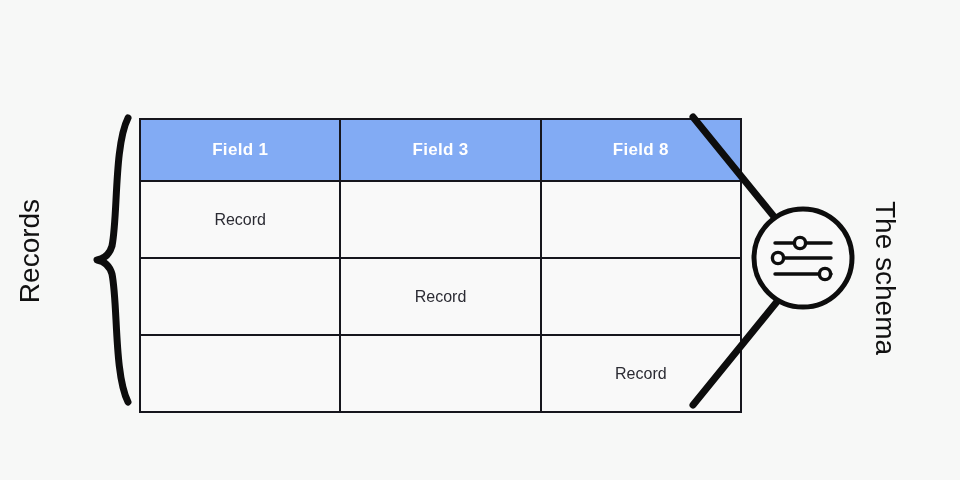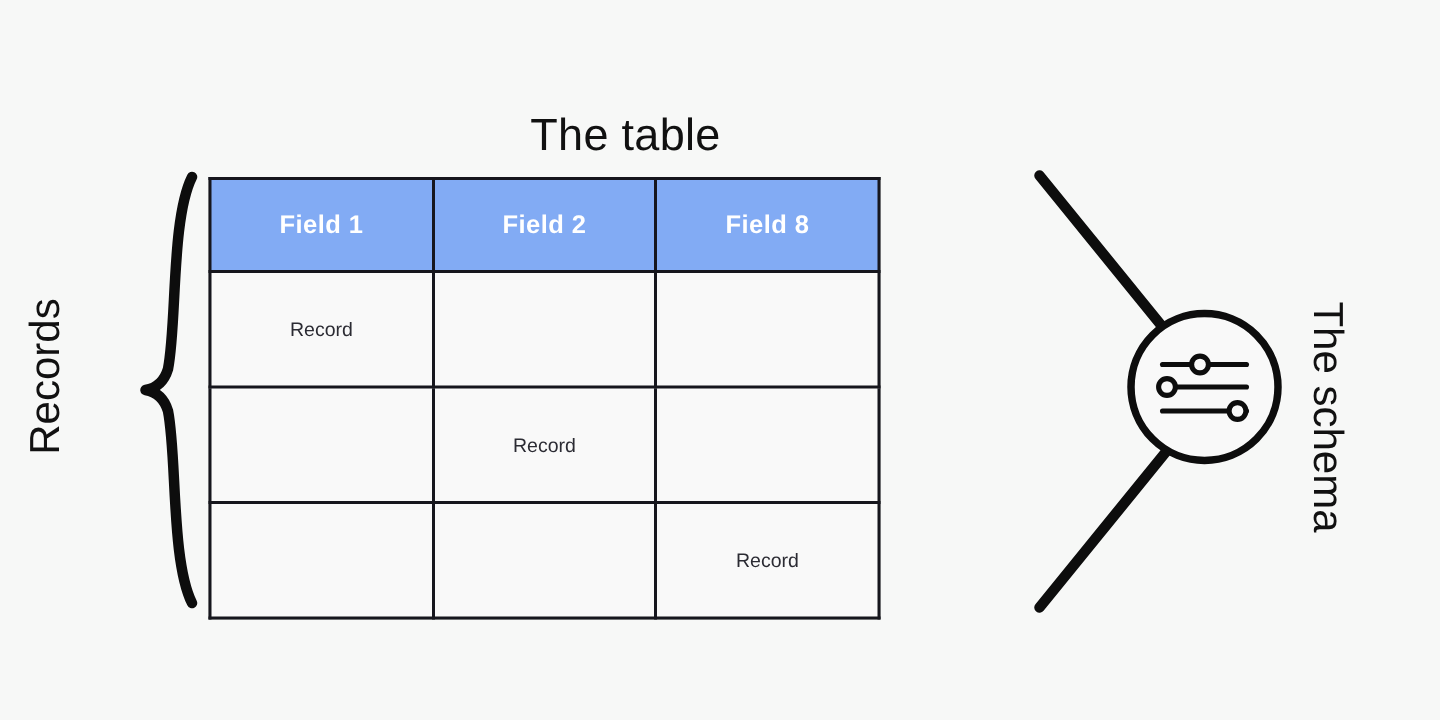--- a/index.html
+++ b/index.html
@@ -34,21 +34,21 @@
     letter-spacing: 0.2px;
     line-height: 38px;
     white-space: nowrap;
   }
 
   
   #data-table {
     position: absolute;
     left: 139px;
     top: 118px;
-    width: 448px;
+    width: 603px;
     height: 286px;
     border-collapse: collapse;
     table-layout: fixed;
     background: #a3a3a3;
   }
   #data-table th,
   #data-table td {
     border: 2px solid #16161d;
     padding: 0;
     margin: 0;
@@ -58,21 +58,21 @@
     background: #82abf4;
     color: #ffffff;
     font-size: 17px;
     font-weight: bold;
     letter-spacing: 0.3px;
     text-align: center;
     vertical-align: middle;
   }
   #data-table tbody td {
     height: 75px;
-    font-size: 13px;
+    font-size: 16px;
     font-weight: 400;
     color: #2b2b33;
     text-align: center;
     vertical-align: middle;
     background: #f9f9f9;
   }
   #data-table tbody td.empty-cell { color: transparent; }
 
   
   #records-brace {
@@ -125,35 +125,34 @@
     white-space: nowrap;
     transform: rotate(90deg);
     transform-origin: center center;
   }
 </style>
 </head>
 <body>
 
 <div id="stage">
 
-  <div id="diagram-title">The table</div>
 
   <div>
     <svg id="records-brace" viewBox="0 0 42 296">
       <path d="M36 6 C22 34 26 104 20 134 C17 144 11 147 5 148
                C11 149 17 152 20 162 C26 192 22 262 36 290" fill="none" stroke="#0d0d0d" stroke-width="7" stroke-linecap="round" stroke-linejoin="round"></path>
     </svg>
     <div id="records-label">Records</div>
   </div>
 
   <table id="data-table">
     <thead>
       <tr>
         <th>Field 1</th>
-        <th>Field 2</th>
+        <th>Field 3</th>
         <th>Field 8</th>
       </tr>
     </thead>
     <tbody>
       <tr>
         <td>Record</td>
         <td class="empty-cell"></td>
         <td class="empty-cell"></td>
       </tr>
       <tr>

